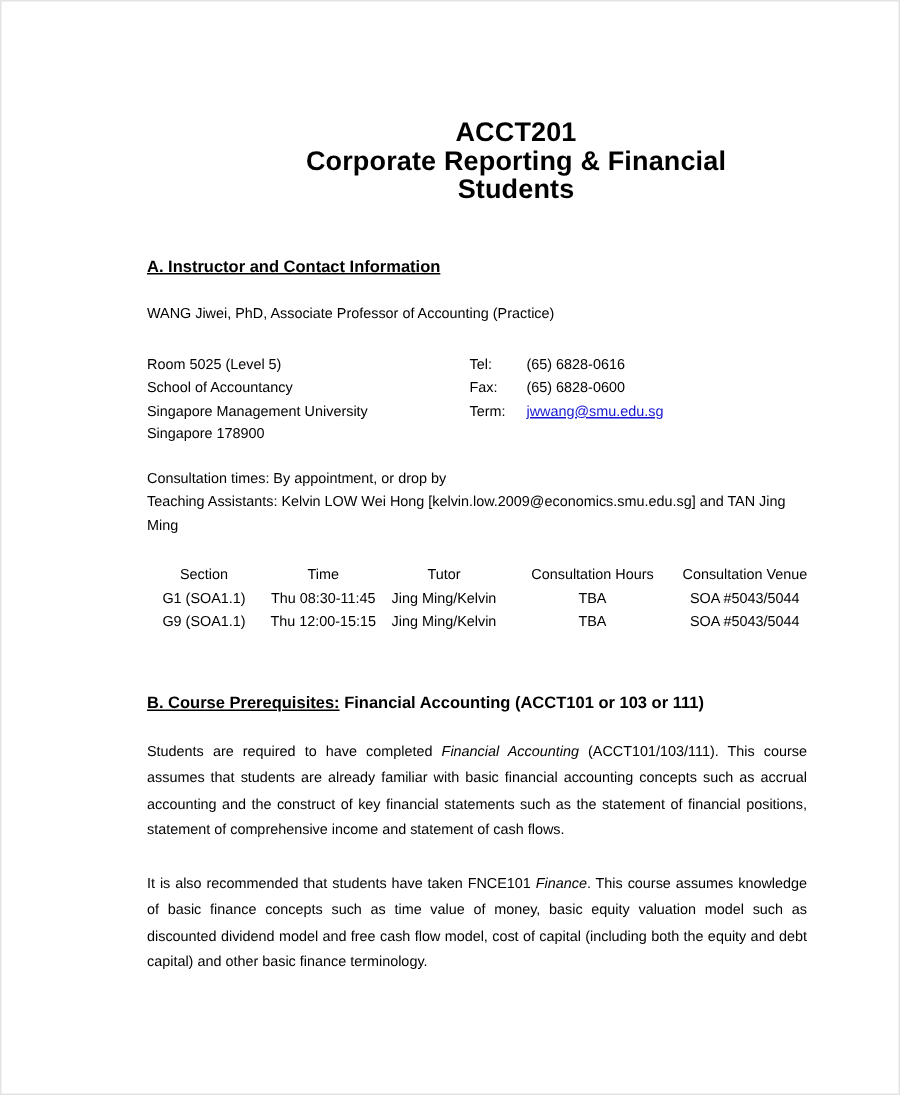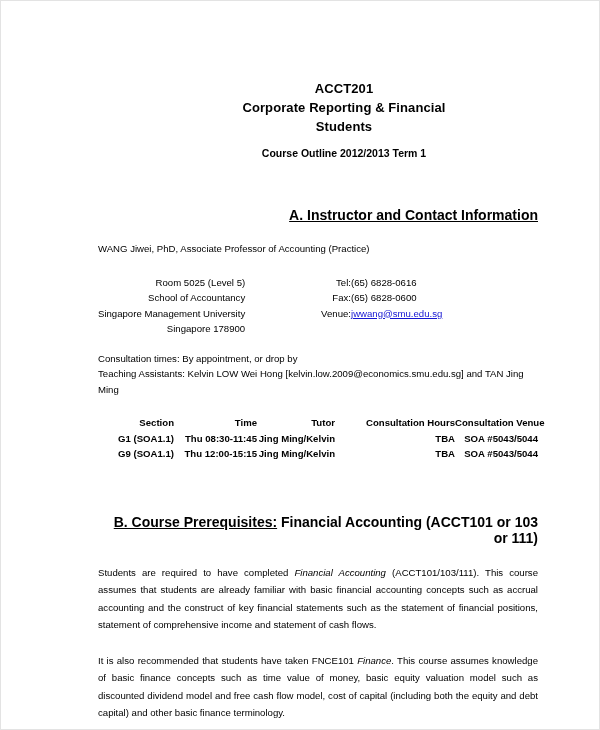--- a/index.html
+++ b/index.html
@@ -26,42 +26,41 @@
     top: 0;
     width: 440px;
   }
 
   
   .title-block {
     text-align: center;
     padding-top: 78px;
   }
   .title-line {
-    font-size: 13px;
+    font-size: 18px;
     font-weight: bold;
     line-height: 19px;
     letter-spacing: 0.1px;
   }
   .title-main {
     margin-left: 52px;
     margin-right: 0;
   }
   .subtitle {
     font-size: 10.5px;
     font-weight: bold;
     margin-top: 11px;
     margin-left: 52px;
   }
 
   
   .section-heading {
-    font-size: 14px;
+    font-size: 11px;
     font-weight: bold;
-    margin-top: 16px;
-    text-align: right;
+    margin-top: 4px;
   }
   .section-heading .underlined {
     text-decoration: underline;
   }
 
   
   .line {
     font-size: 9.6px;
     line-height: 15.5px;
   }
@@ -73,21 +72,20 @@
   .para em { font-style: italic; }
   .spacer-10 { height: 10px; }
   .spacer-14 { height: 14px; }
   .spacer-18 { height: 18px; }
   .spacer-22 { height: 22px; }
 
   
   .contact-wrap {
     position: relative;
     height: 62px;
-    text-align: right;
   }
   .contact-left {
     position: absolute;
     left: 0;
     top: 0;
   }
   .contact-right {
     position: absolute;
     left: 215px;
     top: 0;
@@ -108,22 +106,22 @@
 
   
   table.schedule {
     border-collapse: collapse;
     font-size: 9.6px;
     width: 440px;
     table-layout: fixed;
   }
   table.schedule th,
   table.schedule td {
-    text-align: right;
-    font-weight: bold;
+    text-align: center;
+    font-weight: normal;
     padding: 0;
     line-height: 15.5px;
     vertical-align: top;
     white-space: nowrap;
     margin-top: 48px;
   }
   .col-section { width: 76px; }
   .col-time    { width: 83px; }
   .col-tutor   { width: 78px; }
   .col-hours   { width: 120px; }
@@ -132,21 +130,20 @@
 </head>
 <body>
 
 <div id="page">
   <div class="content">
 
     <div class="title-block">
       <div class="title-line title-main">ACCT201</div>
       <div class="title-line title-main">Corporate Reporting &amp; Financial</div>
       <div class="title-line title-main">Students</div>
-      <div class="subtitle">Course Outline 2012/2013 Term 1</div>
     </div>
 
     <div class="spacer-22"></div>
     <div class="spacer-10"></div>
 
     <div class="section-heading">
       <span class="underlined">A. Instructor and Contact Information</span>
     </div>
 
     <div class="spacer-18"></div>
@@ -165,21 +162,21 @@
       <div class="contact-right">
         <div class="contact-row">
           <span class="contact-label">Tel:</span>
           <span>(65) 6828-0616</span>
         </div>
         <div class="contact-row">
           <span class="contact-label">Fax:</span>
           <span>(65) 6828-0600</span>
         </div>
         <div class="contact-row">
-          <span class="contact-label">Venue:</span>
+          <span class="contact-label">Term:</span>
           <span class="email-link">jwwang@smu.edu.sg</span>
         </div>
       </div>
     </div>
 
     <div class="spacer-14"></div>
 
     <div class="line">Consultation times: By appointment, or drop by</div>
     <div class="line">Teaching Assistants: Kelvin LOW Wei Hong [kelvin.low.2009@economics.smu.edu.sg] and TAN Jing Ming</div>
 

